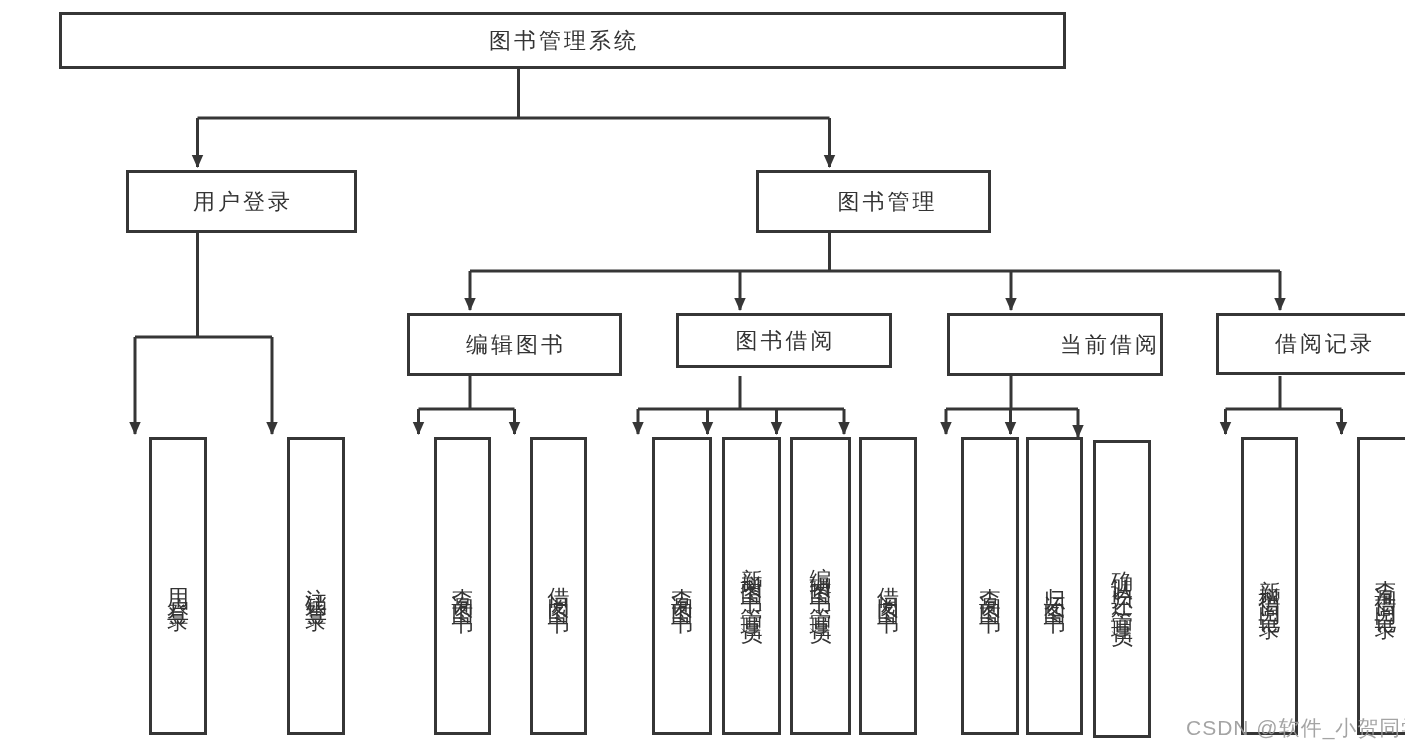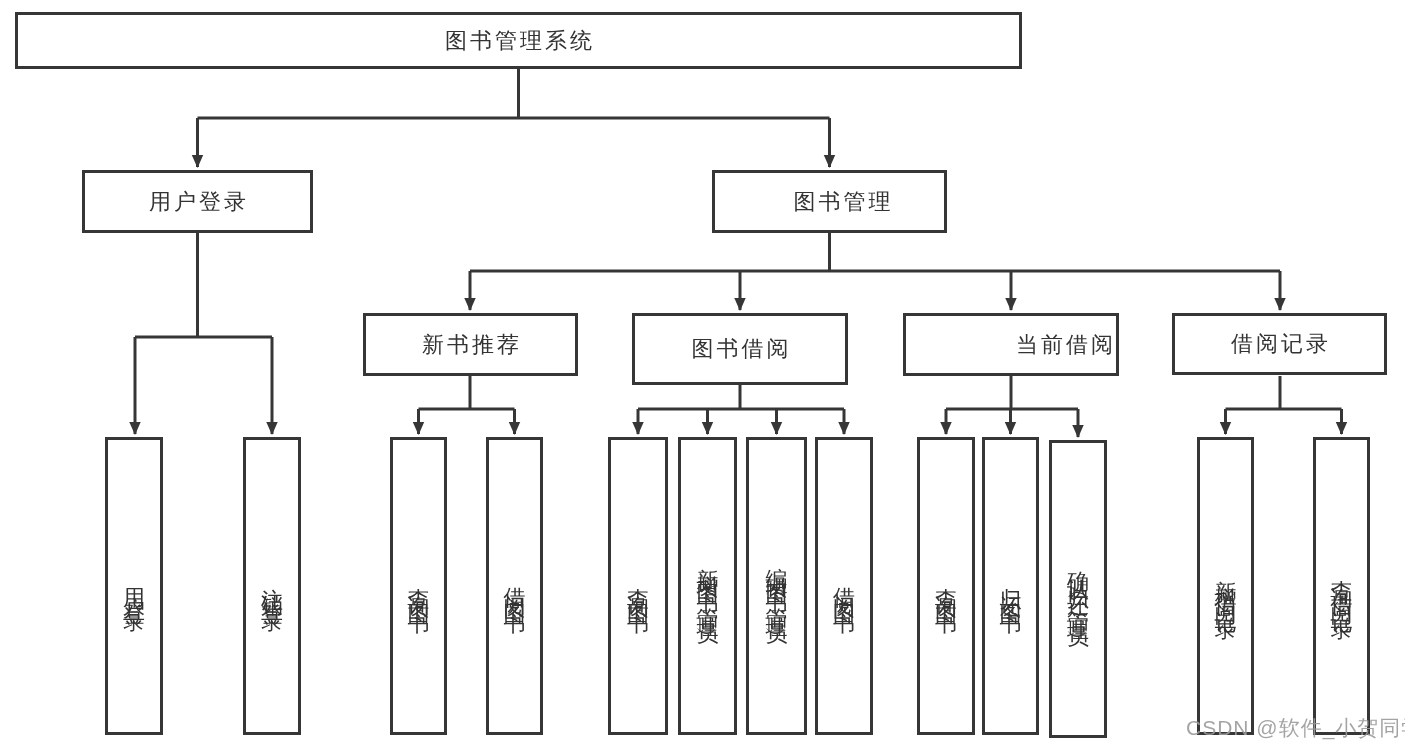--- a/index.html
+++ b/index.html
@@ -24,20 +24,21 @@
   .connector-layer .arrowhead{fill:var(--line);}
   .node{
     position:absolute;
     box-sizing:border-box;
     background:var(--node-bg);
     border:3px solid var(--line);
     color:var(--text);
     display:flex;align-items:center;justify-content:center;
     font-size:22px;
     line-height:1;
+    margin-left:44px;
   }
   .hnode{letter-spacing:3px;text-indent:3px;white-space:nowrap;}
   .vnode span{
     writing-mode:vertical-rl;
     text-orientation:mixed;
     letter-spacing:8px;
     line-height:1;
     white-space:nowrap;
   }
   .watermark{
@@ -112,23 +113,23 @@
     </div>
 
   <div class="node hnode" style="left:82px;top:170px;width:231px;height:63px;">
       <span>用户登录</span>
     </div>
   <div class="node hnode" style="left:712px;top:170px;width:235px;height:63px;padding-left:25px;">
       <span>图书管理</span>
     </div>
 
   <div class="node hnode" style="left:363px;top:313px;width:215px;height:63px;">
-      <span>新书推荐</span>
+      <span>编辑图书</span>
     </div>
-  <div class="node hnode" style="left:632px;top:313px;width:216px;height:72px;">
+  <div class="node hnode" style="left:632px;top:313px;width:216px;height:55px;">
       <span>图书借阅</span>
     </div>
   <div class="node hnode" style="left:903px;top:313px;width:216px;height:63px;justify-content:flex-end;">
       <span>当前借阅</span>
     </div>
   <div class="node hnode" style="left:1172px;top:313px;width:215px;height:62px;">
       <span>借阅记录</span>
     </div>
 
   <div class="node vnode" style="left:105px;top:437px;width:58px;height:298px;">

